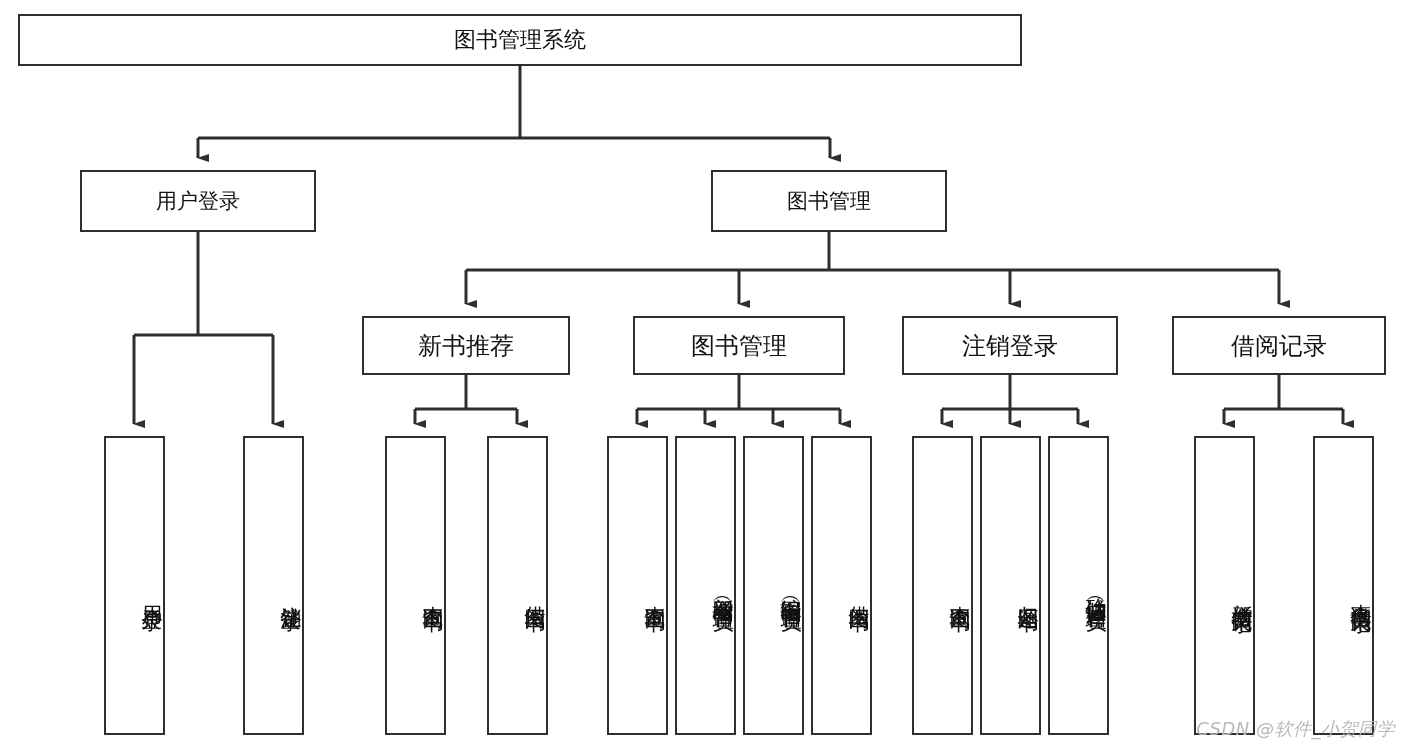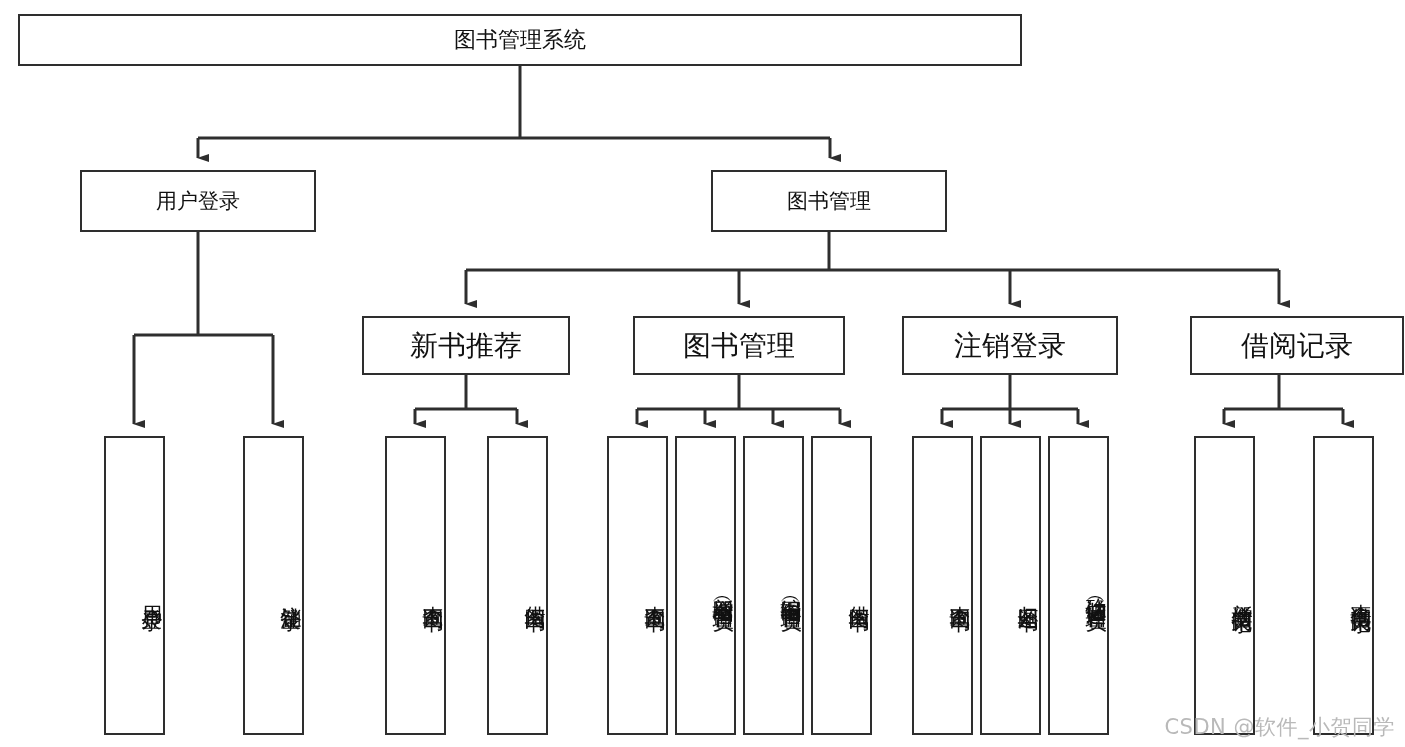--- a/index.html
+++ b/index.html
@@ -30,21 +30,21 @@
     justify-content: center;
     color: #111111;
   }
   .node.root {
     font-size: 22px;
   }
   .node.lvl2 {
     font-size: 21px;
   }
   .node.lvl3 {
-    font-size: 28px;
+    font-size: 24px;
   }
   .node.leaf {
     font-size: 21px;
     writing-mode: vertical-rl;
     text-orientation: upright;
     letter-spacing: 2px;
     align-items: flex-start;
     justify-content: center;
     padding-top: 14px;
     line-height: 1.08;
@@ -52,24 +52,25 @@
   .node.leaf.tall-text {
     padding-top: 8px;
   }
   .leaf-label {
     display: block;
   }
   .watermark {
     position: absolute;
     right: 10px;
     bottom: 6px;
-    font-size: 21px;
+    font-size: 18px;
     color: #b9b9b9;
     white-space: nowrap;
     letter-spacing: 0.5px;
+    font-style: italic;
   }
 </style>
 </head>
 <body>
 
 <div id="stage">
 
   <svg class="edges" viewBox="0 0 1405 747">
     <defs>
       <marker id="arr" markerWidth="10" markerHeight="12" refX="4" refY="11" orient="auto" markerUnits="userSpaceOnUse">
@@ -133,21 +134,21 @@
 
   <div class="node lvl3" style="left:362px; top:316px; width:208px; height:59px;">
     <span>新书推荐</span>
   </div>
   <div class="node lvl3" style="left:633px; top:316px; width:212px; height:59px;">
     <span>图书管理</span>
   </div>
   <div class="node lvl3" style="left:902px; top:316px; width:216px; height:59px;">
     <span>注销登录</span>
   </div>
-  <div class="node lvl3" style="left:1172px; top:316px; width:214px; height:59px;margin-left:18px;">
+  <div class="node lvl3" style="left:1172px; top:316px; width:214px; height:59px;">
     <span>借阅记录</span>
   </div>
 
   <div class="node leaf" style="left:104px; top:436px; width:61px; height:299px;">
     <span class="leaf-label">用户登录</span>
   </div>
   <div class="node leaf" style="left:243px; top:436px; width:61px; height:299px;">
     <span class="leaf-label">注销登录</span>
   </div>
 

